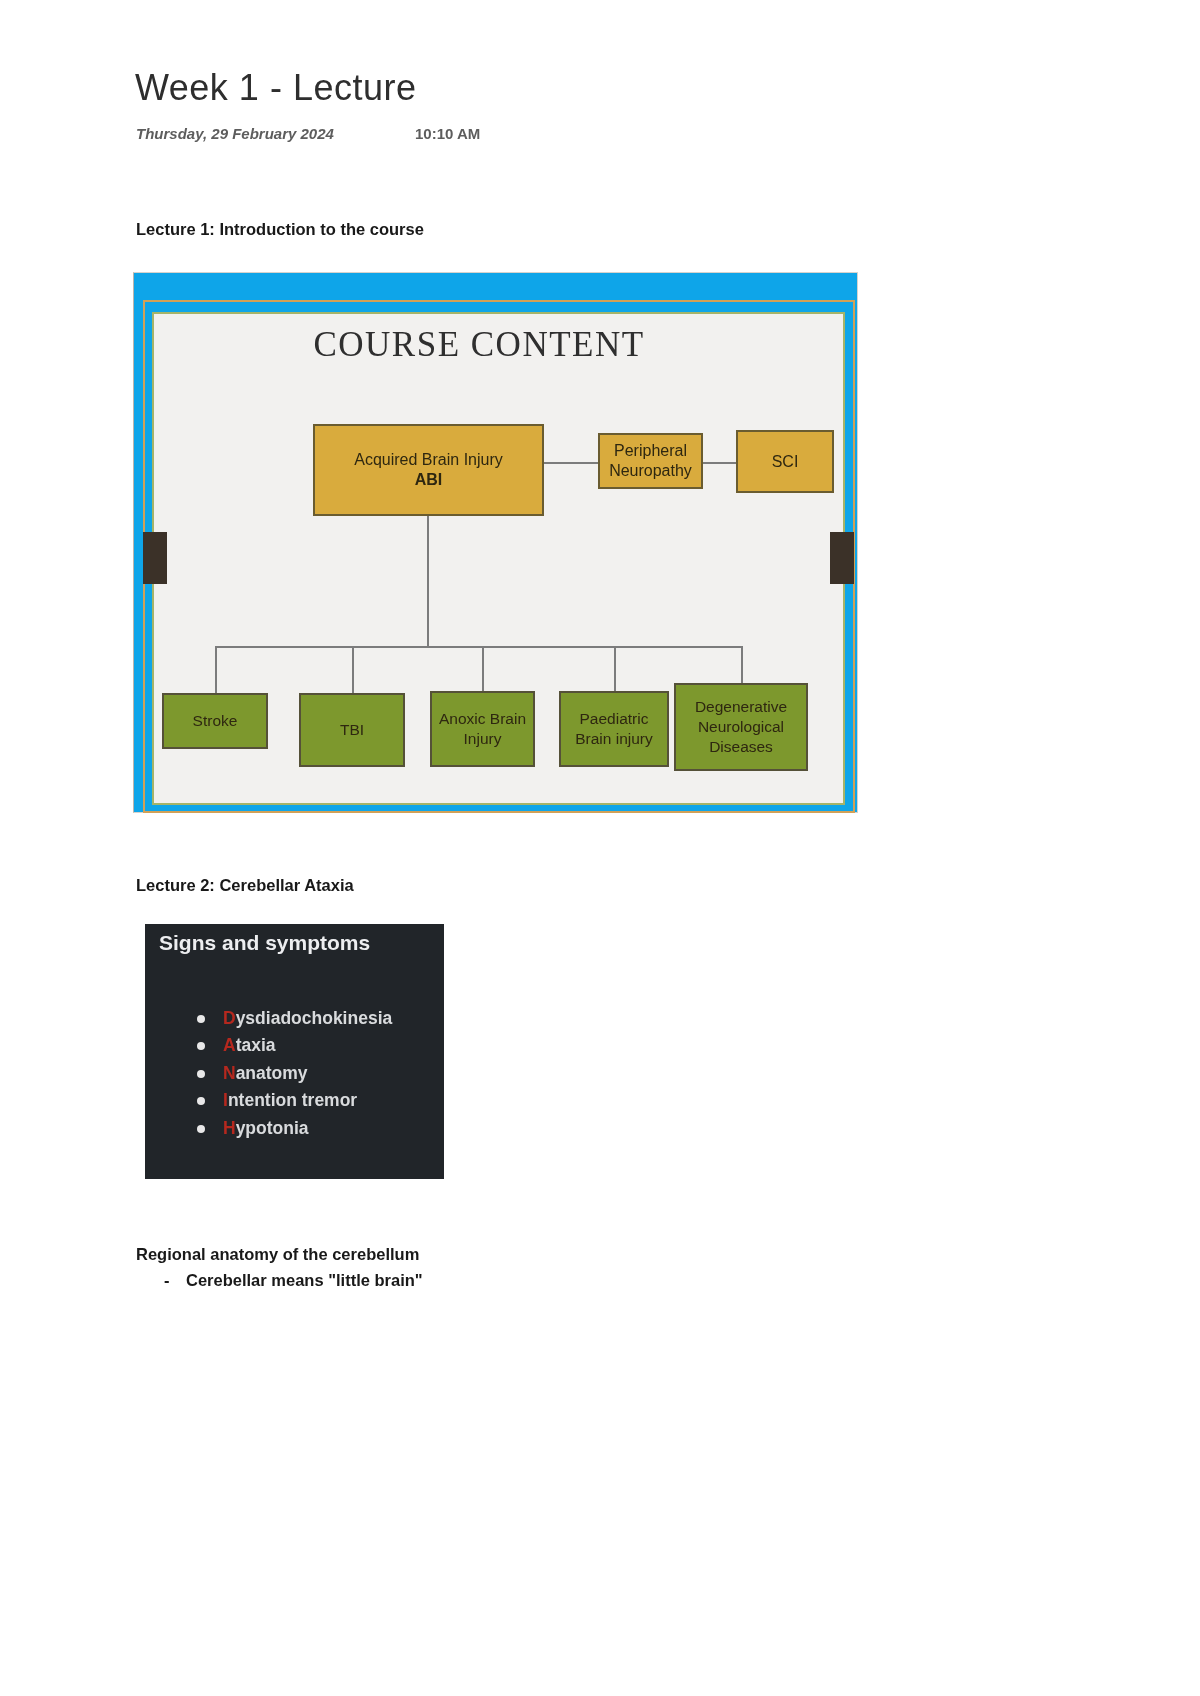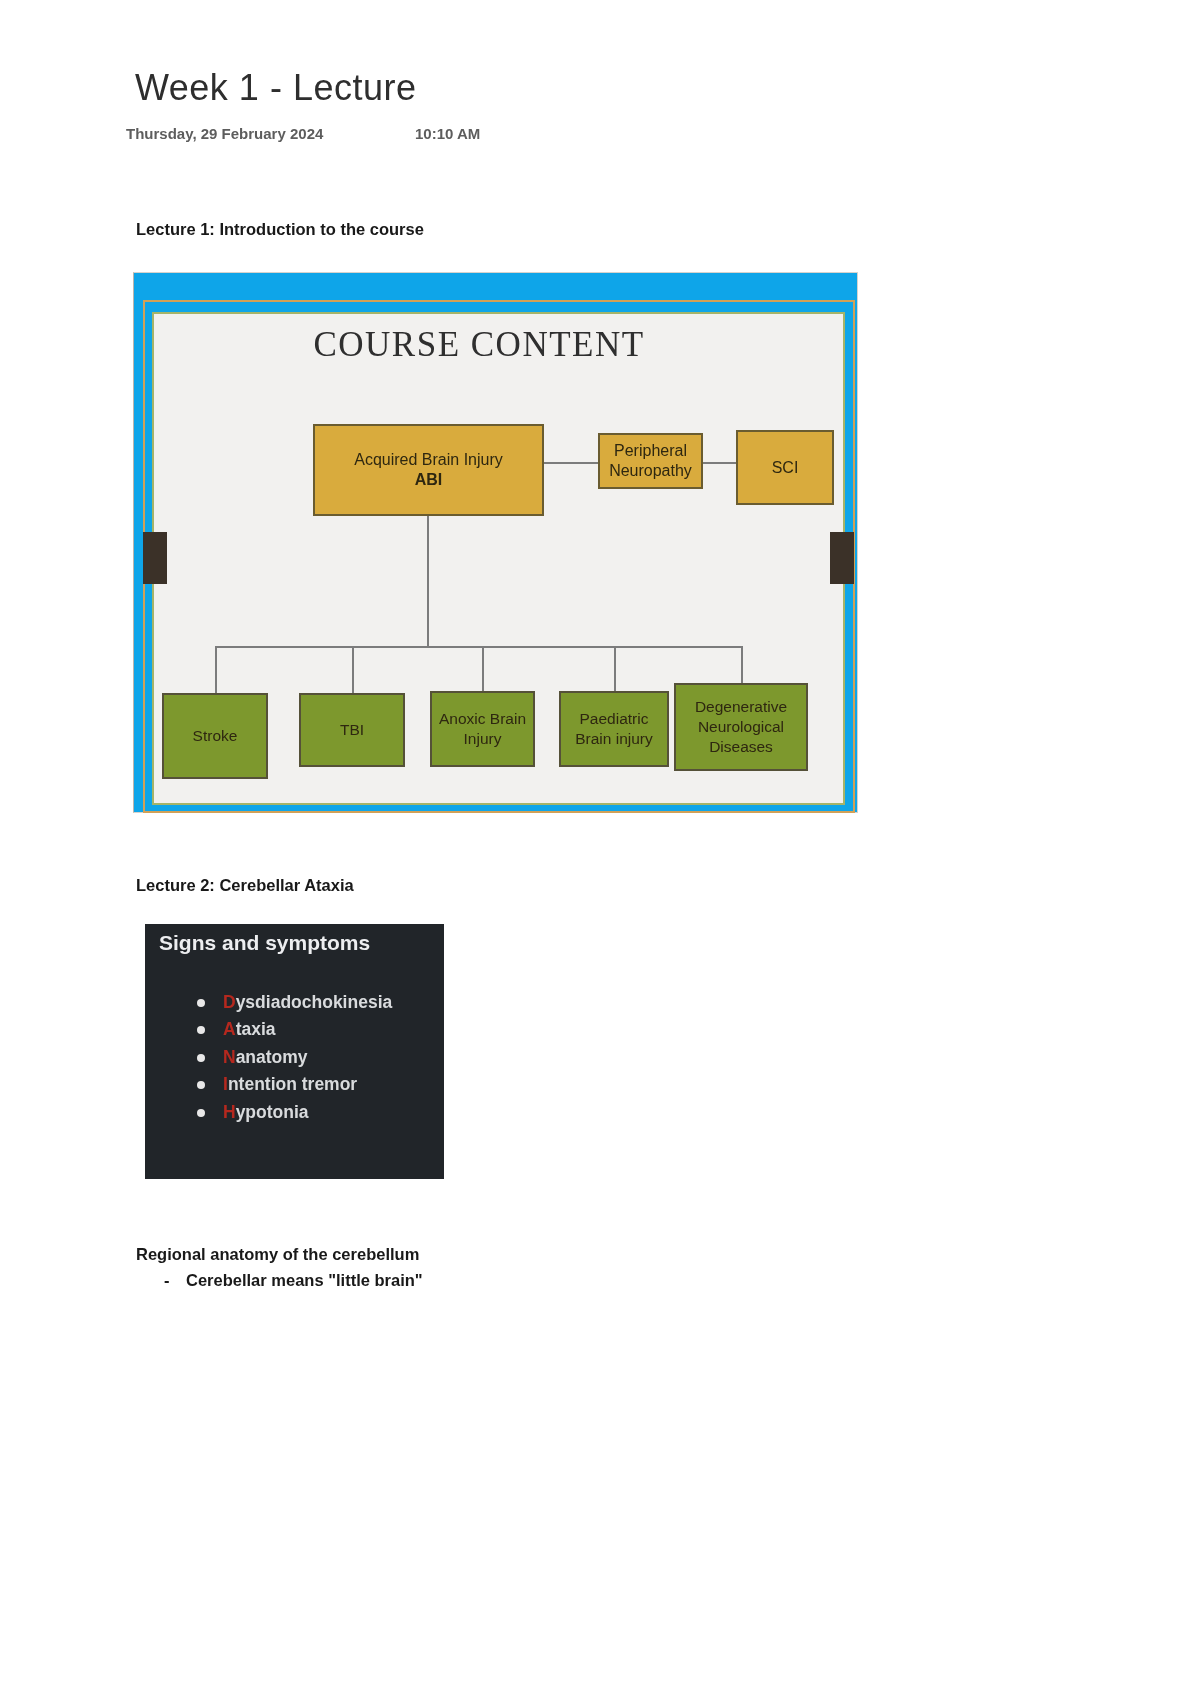--- a/index.html
+++ b/index.html
@@ -11,21 +11,21 @@
   .abs { position:absolute; }
 
   
   .page-title {
     left:135px; top:68px; font-size:36px; font-weight:400;
     color:#2e2e2e; line-height:40px; letter-spacing:0.5px;
   }
   .page-date, .page-time {
     top:124px; font-size:15px; font-weight:700; color:#5d5d5d; line-height:20px;
   }
-  .page-date { left:126px; }
+  .page-date { left:136px;font-style:italic; }
   .page-time { left:415px; }
 
   .heading {
     font-size:16.5px; font-weight:600; color:#191919; line-height:21px;
   }
   .h-lec1 { left:136px; top:219px; }
   .h-lec2 { left:136px; top:875px; }
   .h-regional { left:136px; top:1244px;text-align:right; }
   .sub-bullet { left:164px; top:1271px; font-size:16.5px; font-weight:600; color:#191919; }
   .sub-bullet .dash { display:inline-block; width:22px; }
@@ -50,23 +50,23 @@
   }
   .fc-box {
     position:absolute; display:flex; flex-direction:column;
     align-items:center; justify-content:center; text-align:center;
     line-height:20px; color:#2e2710;
   }
   .fc-yellow { background:#d9ab3d; border:2px solid #6a5c30; font-size:16px; }
   .fc-green  { background:#7d982d; border:2px solid #555138; font-size:15.5px; }
   .box-abi        { left:179px; top:151px; width:231px; height:92px;justify-content:center; }
   .box-peripheral { left:464px; top:160px; width:105px; height:56px; }
-  .box-sci        { left:602px; top:157px; width:98px;  height:75px; }
+  .box-sci        { left:602px; top:157px; width:98px;  height:63px; }
   .box-abi .l2 { font-weight:700; }
-  .box-stroke     { left:28px;  top:420px; width:106px; height:86px; }
+  .box-stroke     { left:28px;  top:420px; width:106px; height:56px; }
   .box-tbi        { left:165px; top:420px; width:106px; height:74px; }
   .box-anoxic     { left:296px; top:418px; width:105px; height:76px; }
   .box-paed       { left:425px; top:418px; width:110px; height:76px; }
   .box-degen      { left:540px; top:410px; width:134px; height:88px; }
   .cline { position:absolute; background:#7c7c7c; }
   .cl-h { height:1.5px; }
   .cl-v { width:1.5px; }
   .c-abi-per  { left:410px; top:189px; width:54px; }
   .c-per-sci  { left:569px; top:189px; width:33px; }
   .c-stem     { left:293px; top:243px; height:130px; }
@@ -84,21 +84,21 @@
 
   
   .slide2 {
     left:145px; top:924px; width:299px; height:255px;
     background:#212529; color:#e4e6e8;
   }
   .slide2-title {
     position:absolute; left:14px; top:5px; font-size:21px; font-weight:600;
     color:#edeef0; line-height:28px;
   }
-  .symptoms { position:absolute; left:0; top:65px; list-style:none; width:100%; }
+  .symptoms { position:absolute; left:0; top:81px; list-style:none; width:100%; }
   .symptoms li {
     position:relative; height:27.4px; padding-left:78px;
     font-size:17.5px; font-weight:600; line-height:27.4px; color:#d9dbdd;
   }
   .symptoms .dot {
     position:absolute; left:52px; top:10px; width:8px; height:8px;
     border-radius:50%; background:#e8e8e8;
   }
   .symptoms .first { color:#b5281e; }
 </style>

